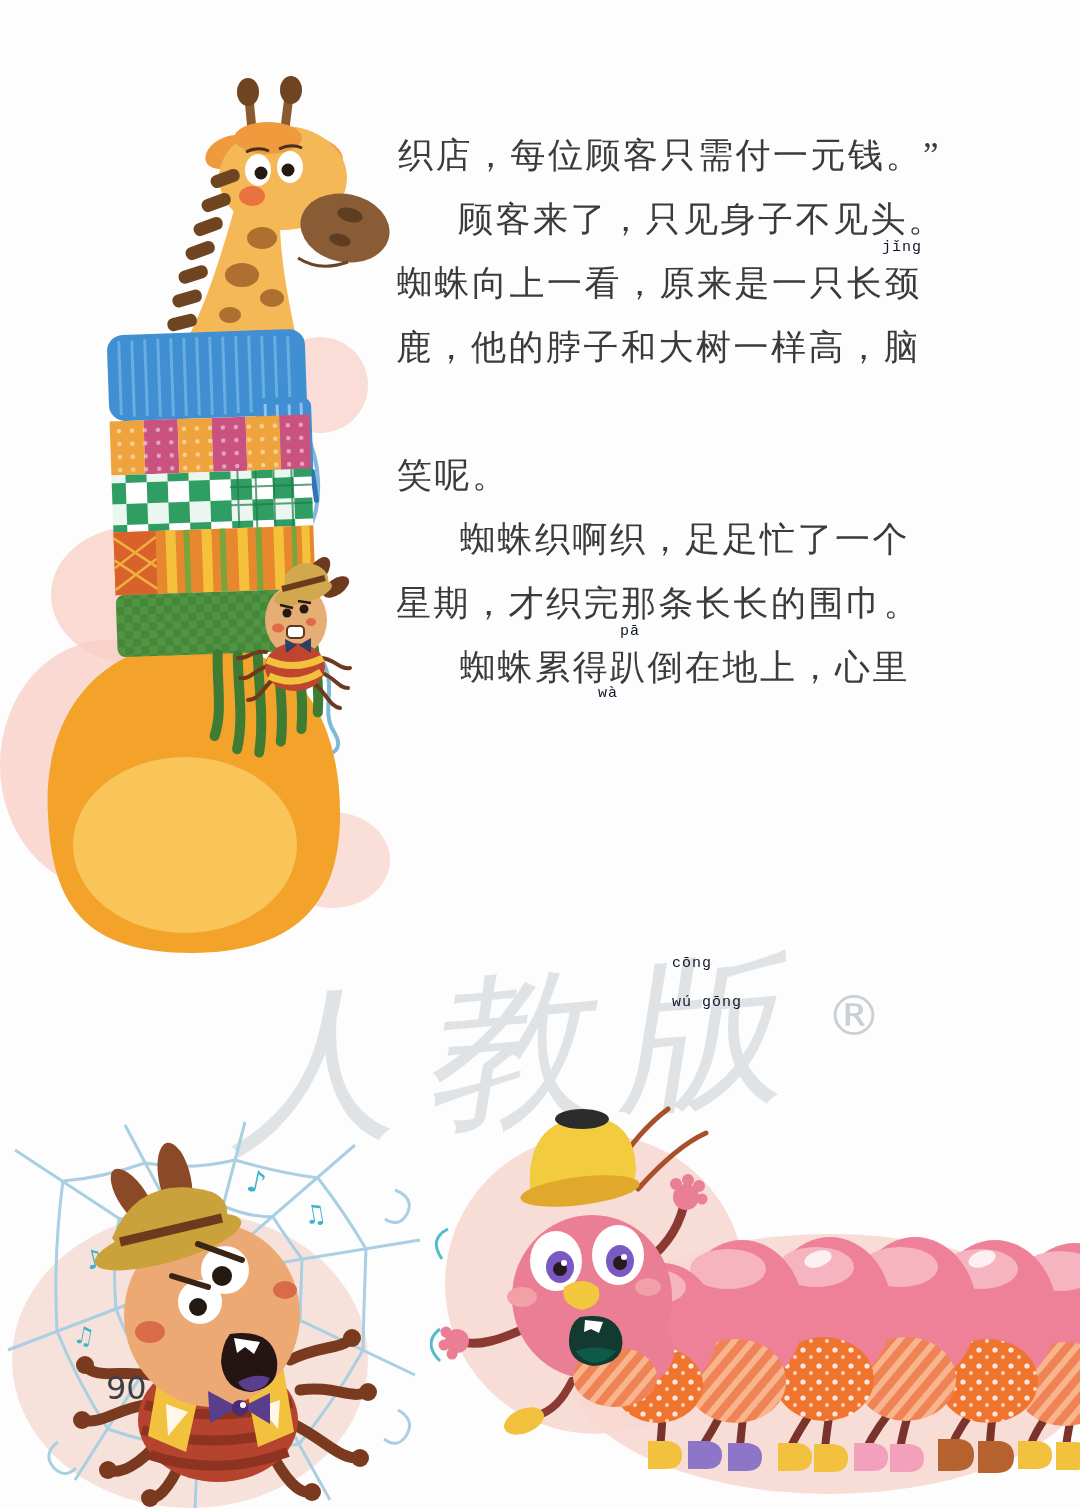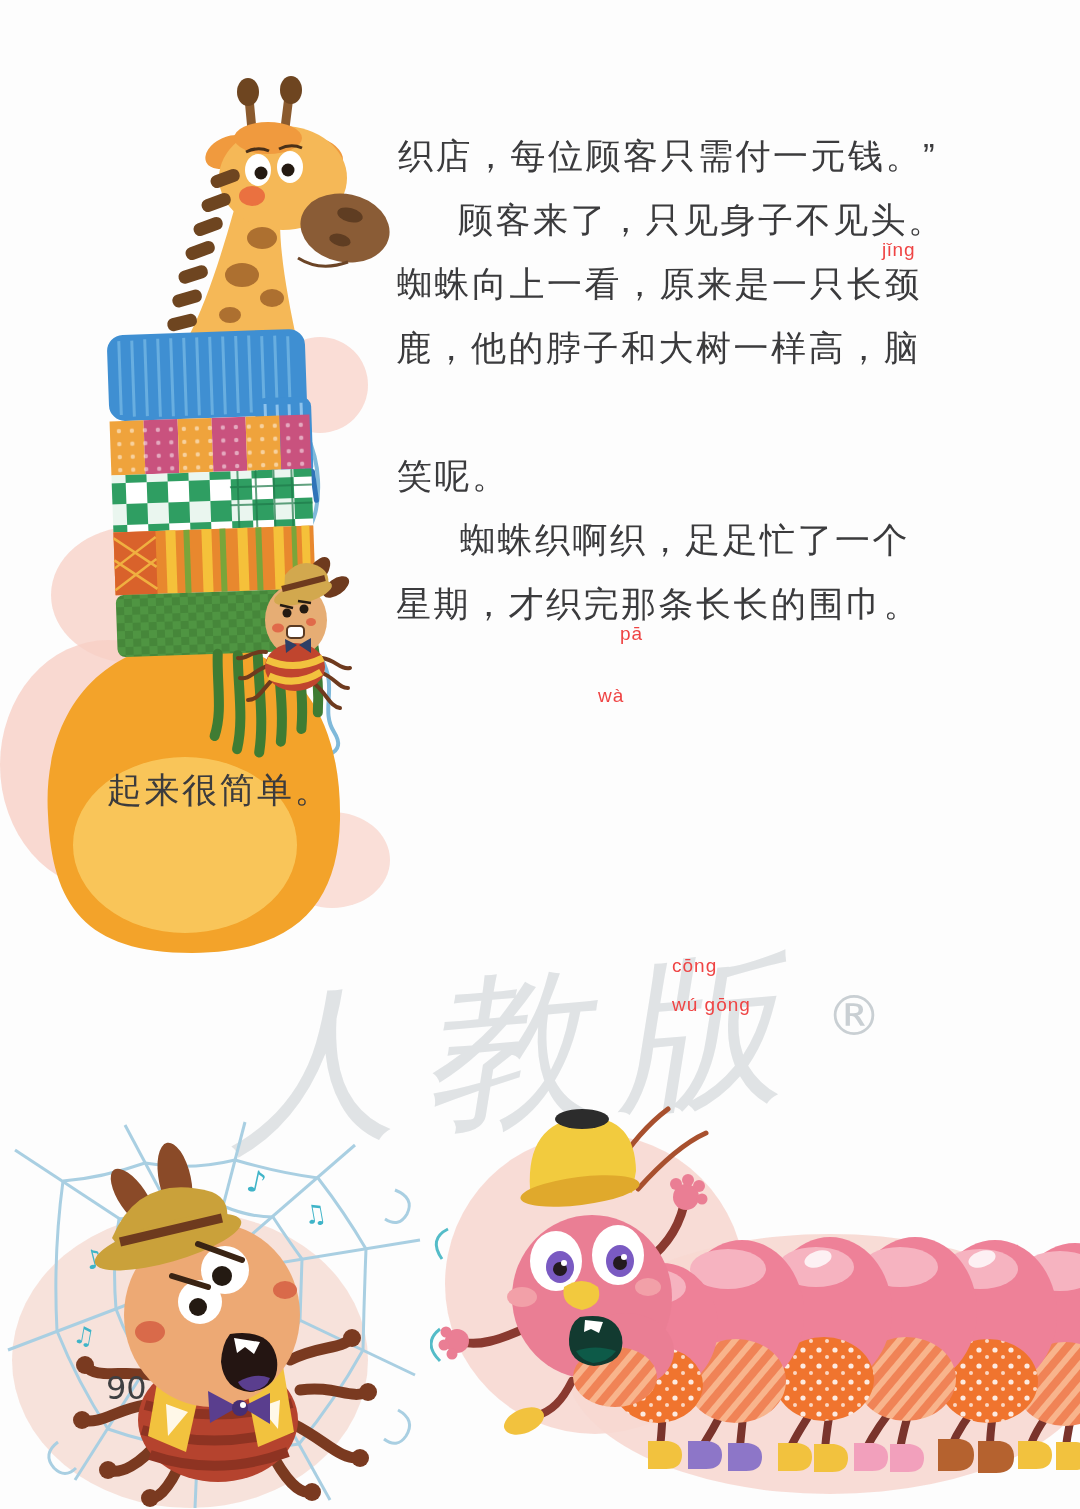--- a/index.html
+++ b/index.html
@@ -1,23 +1,23 @@
 <!DOCTYPE html>
 <html><head>
 <meta charset="utf-8">
 <style>
   html,body{margin:0;padding:0;}
   body{width:1080px;height:1509px;background:#fefefe;overflow:hidden;
        font-family:"DejaVu Serif", serif;}
   #page{position:relative;width:1080px;height:1509px;background:#fdfdfd;overflow:hidden;}
 
-  .tl{position:absolute;font-family:Liberation Sans, sans-serif;font-size:35px;
+  .tl{position:absolute;font-family:Liberation Serif, serif;font-size:35px;
       letter-spacing:2.5px;color:#3b3b3d;white-space:nowrap;z-index:3;line-height:1;}
-  .py{position:absolute;font-family:Liberation Sans, sans-serif;font-size:19px;
-      color:#ef4444;z-index:3;white-space:nowrap;letter-spacing:1px;line-height:1;}
+  .py{position:absolute;font-family:Liberation Mono, monospace;font-size:15px;
+      color:#0f172a;z-index:3;white-space:nowrap;letter-spacing:1px;line-height:1;}
   #pageno{position:absolute;left:106px;top:1372px;font-family:"DejaVu Sans", sans-serif;
       font-size:32px;color:#3f3f41;z-index:4;line-height:1;}
   #watermark{position:absolute;left:225px;top:965px;z-index:1;
       font-family:"DejaVu Serif", serif;font-style:italic;font-size:168px;
       letter-spacing:26px;color:#a7b0b6;opacity:.33;transform:rotate(-5deg);
       white-space:nowrap;line-height:1;}
   #regmark{position:absolute;left:826px;top:988px;z-index:1;
       font-family:"DejaVu Sans", sans-serif;font-size:56px;color:#aeb8be;
       opacity:.65;line-height:1;}
   svg{position:absolute;z-index:2;}
@@ -433,21 +433,21 @@
     </g>
   </svg>
 
   <div class="tl" style="left:398px;top:138px">织店，每位顾客只需付一元钱。”</div>
   <div class="tl" style="left:458px;top:202px">顾客来了，只见身子不见头。</div>
   <div class="tl" style="left:397px;top:266px">蜘蛛向上一看，原来是一只长颈</div>
   <div class="tl" style="left:396px;top:330px">鹿，他的脖子和大树一样高，脑</div>
   <div class="tl" style="left:397px;top:458px">笑呢。</div>
   <div class="tl" style="left:460px;top:522px">蜘蛛织啊织，足足忙了一个</div>
   <div class="tl" style="left:396px;top:586px">星期，才织完那条长长的围巾。</div>
-  <div class="tl" style="left:107px;top:772px">起来很简单。</div>
+  <div class="tl" style="left:460px;top:650px">蜘蛛累得趴倒在地上，心里</div>
 
   <div class="py" style="left:882px;top:240px">jǐng</div>
   <div class="py" style="left:620px;top:624px">pā</div>
   <div class="py" style="left:598px;top:686px">wà</div>
   <div class="py" style="left:672px;top:956px">cōng</div>
   <div class="py" style="left:672px;top:995px">wú gōng</div>
 
   <div id="pageno">90</div>
 </div>
 

